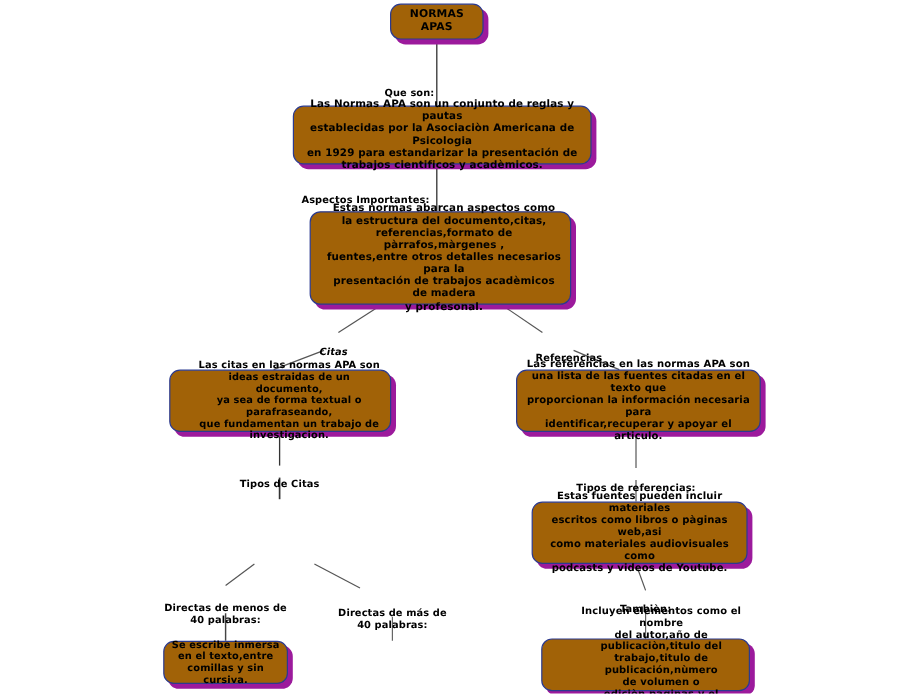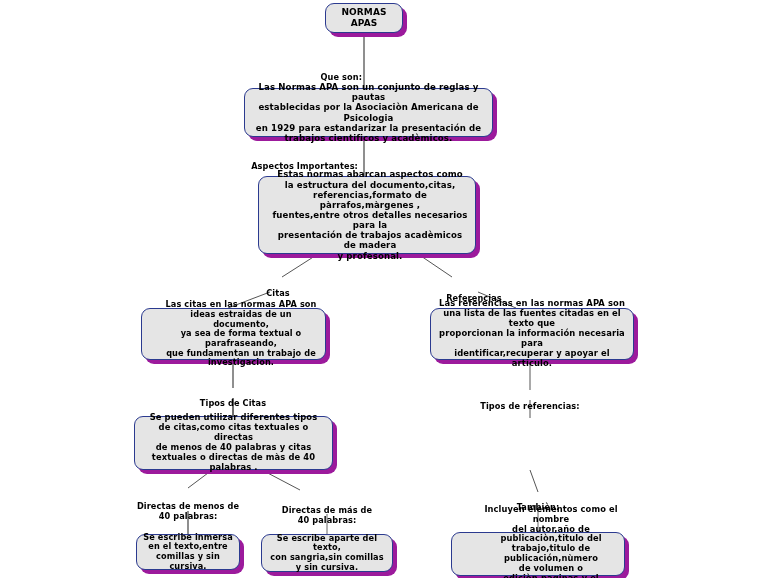--- a/index.html
+++ b/index.html
@@ -24,21 +24,21 @@
   #edges {
     position: absolute;
     left: 0; top: 0;
     width: 768px;
     height: 578px;
     pointer-events: none;
   }
   .node {
     position: absolute;
     box-sizing: border-box;
-    background: #e5e5e5;
+    background: #a16207;
     border: 1.5px solid #2b3a8f;
     border-radius: 9px;
     box-shadow: 4px 4px 0 0 #9c1a9c;
     color: #000000;
     font-weight: bold;
     display: flex;
     align-items: center;
     justify-content: center;
     text-align: center;
     line-height: 1.18;
@@ -123,21 +123,21 @@
 
   <div class="node n-aspectos" style="left:258px; top:176px; width:218px; height:78px;">
     <span class="txt">Estas normas abarcan aspectos como
 la estructura del documento,citas,
 referencias,formato de pàrrafos,màrgenes ,
 fuentes,entre otros detalles necesarios para la
 presentación de trabajos acadèmicos de madera
 y profesonal.</span>
   </div>
 
-  <div class="edge-label" style="left:258px; top:276px; width:40px; text-align:center;">Citas</div>
+  <div class="edge-label" style="left:258px; top:276px; width:40px; text-align:center;font-style:italic;">Citas</div>
 
   <div class="edge-label" style="left:443px; top:281px; width:62px; text-align:center;">Referencias</div>
 
   <div class="node n-citas" style="left:141px; top:308px; width:185px; height:52px;">
     <span class="txt">Las citas en las normas APA son
 ideas estraidas de un documento,
 ya sea de forma textual o parafraseando,
 que fundamentan un trabajo de
 investigacion.</span>
   </div>
@@ -146,47 +146,42 @@
     <span class="txt">Las referencias en las normas APA son
 una lista de las fuentes citadas en el texto que
 proporcionan la información necesaria para
 identificar,recuperar y apoyar el articulo.</span>
   </div>
 
   <div class="edge-label" style="left:188px; top:386px; width:90px; text-align:center;">Tipos de Citas</div>
 
   <div class="edge-label" style="left:480px; top:389px; width:100px; text-align:center;">Tipos de referencias:</div>
 
-  <div class="node n-tipocitas" style="left:134px; top:416px; width:199px; height:54px;">
-    <span class="txt">Se pueden utilizar diferentes tipos
-de citas,como citas textuales o directas
-de menos de 40 palabras y citas
-textuales o directas de màs de 40 palabras .</span>
+
+  <div class="node n-tiporefs" style="left:443px; top:418px; width:180px; height:52px;">
+    <span class="txt">Estas fuentes pueden incluir materiales
+escritos como libros o pàginas web,asi
+como materiales audiovisuales como
+podcasts y videos de Youtube.</span>
   </div>
-
 
   <div class="edge-label" style="left:136px; top:489px; width:104px; text-align:center;">Directas de menos de
 40 palabras:</div>
 
   <div class="edge-label" style="left:280px; top:493px; width:94px; text-align:center;">Directas de más de
 40 palabras:</div>
 
   <div class="edge-label" style="left:504px; top:490px; width:68px; text-align:center;">Tambièn:</div>
 
   <div class="node n-menos40" style="left:136px; top:534px; width:104px; height:36px;">
     <span class="txt">Se escribe inmersa
 en el texto,entre
 comillas y sin cursiva.</span>
   </div>
 
-  <div class="node n-mas40" style="left:261px; top:534px; width:132px; height:38px;">
-    <span class="txt">Se escribe aparte del texto,
-con sangria,sin comillas
-y sin cursiva.</span>
-  </div>
 
   <div class="node n-tambien" style="left:451px; top:532px; width:174px; height:44px;">
     <span class="txt">Incluyen elementos como el nombre
 del autor,año de publicaciòn,titulo del
 trabajo,titulo de publicación,nùmero
 de volumen o ediciòn,paginas,y el
 nombre el editor o la editorial.</span>
   </div>
 
 </div>

